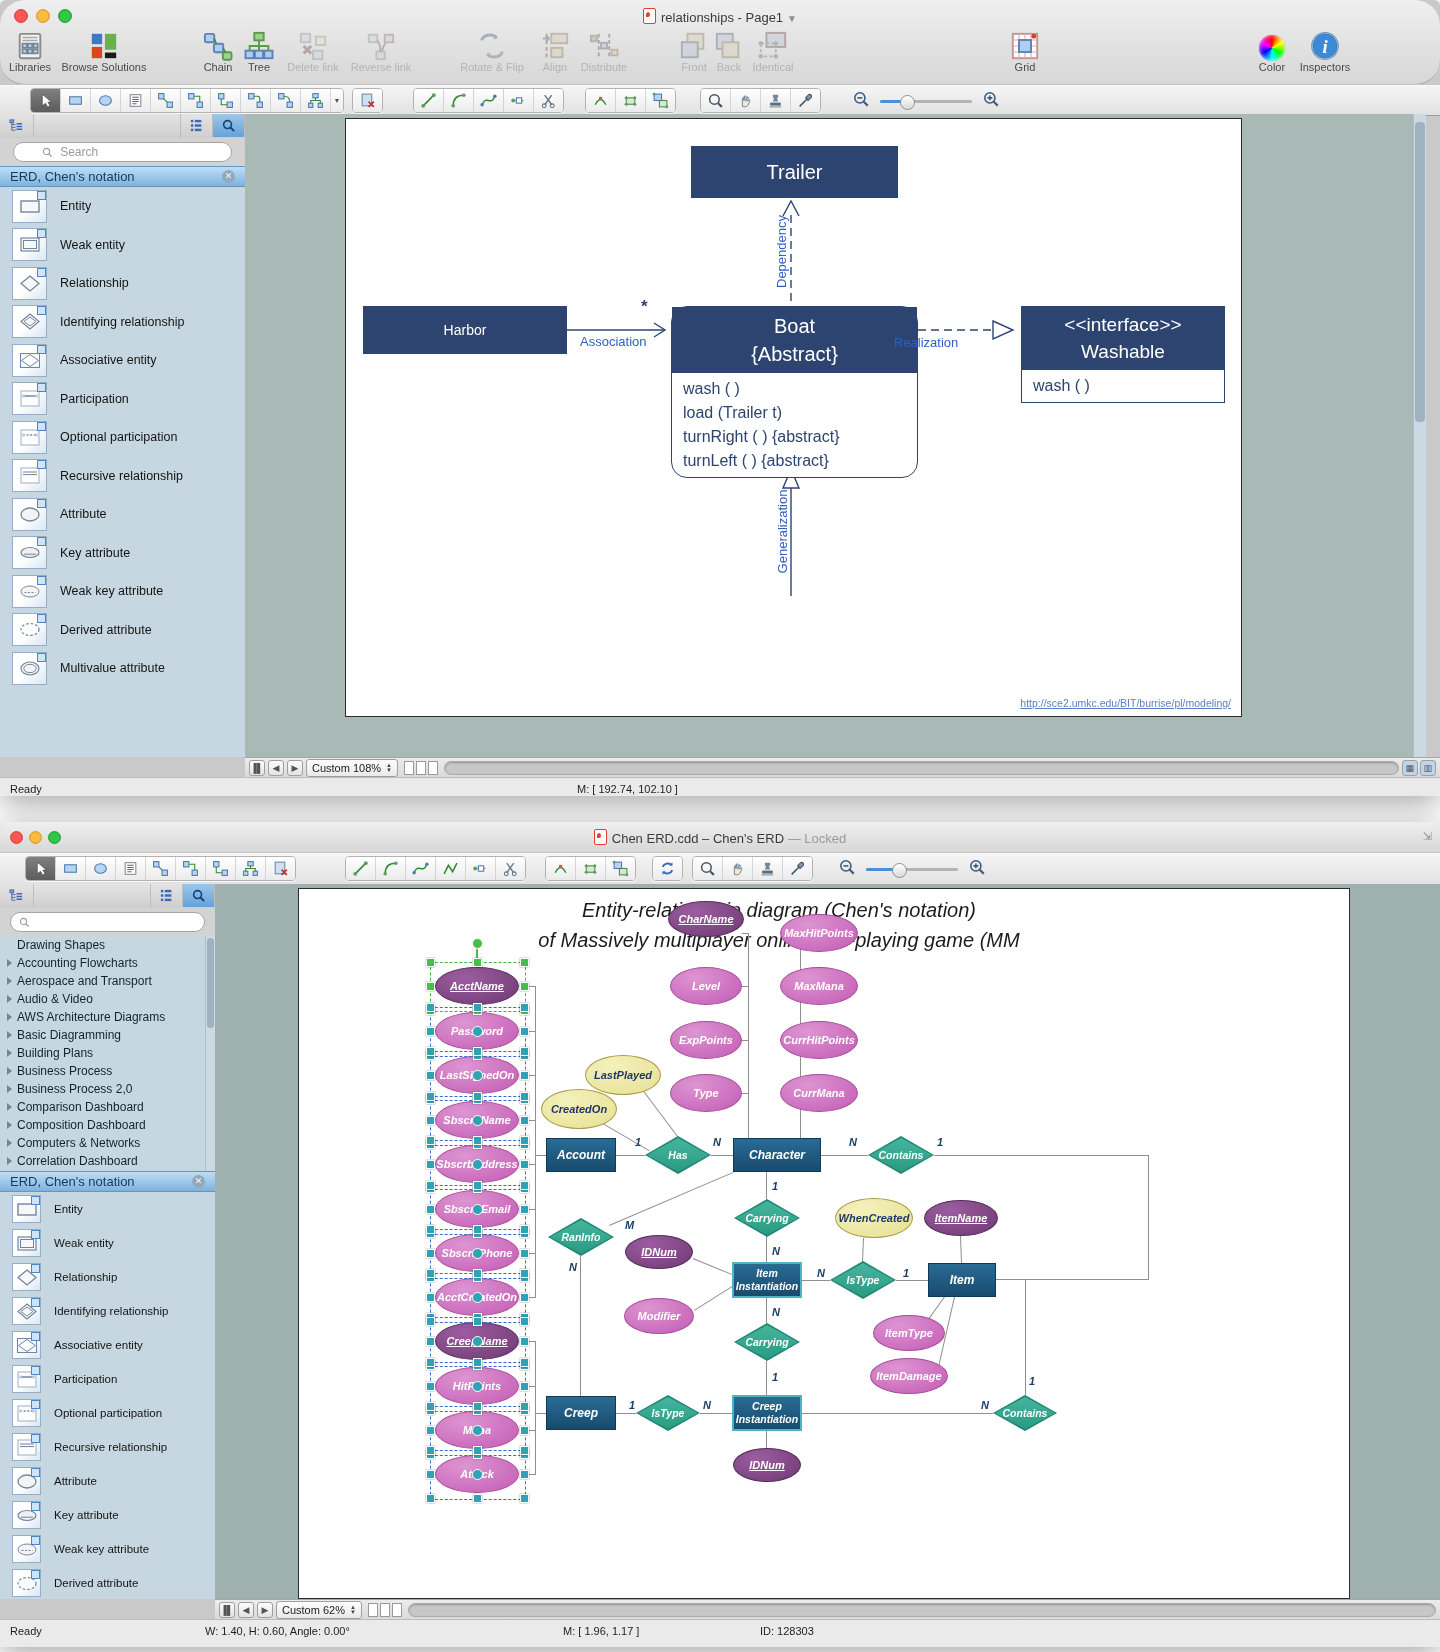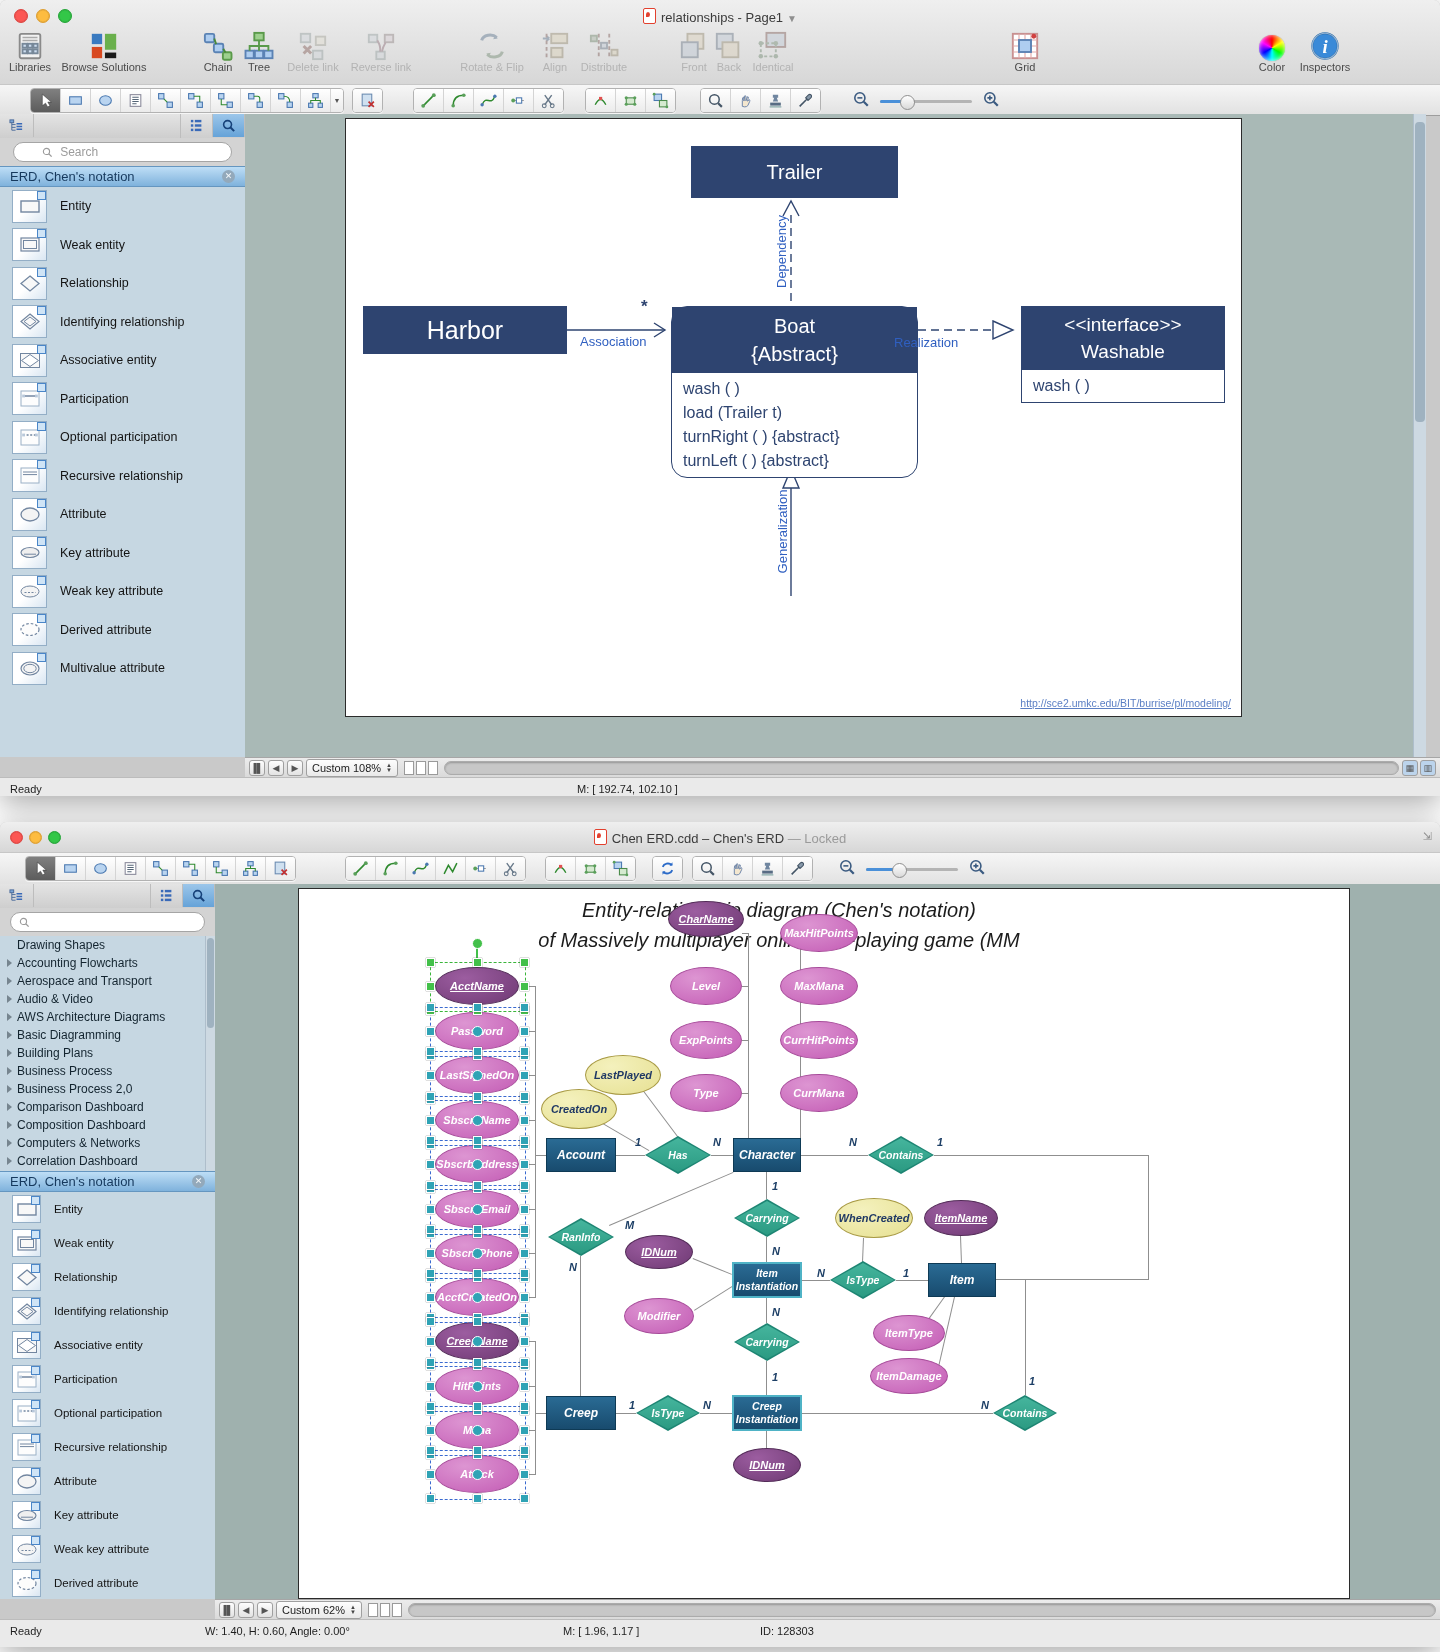--- a/index.html
+++ b/index.html
@@ -103,21 +103,21 @@
   .pageicons i{display:block;width:8px;height:12px;background:#fff;border:1px solid #9a9a9a;}
   .track{flex:1;height:12px;background:#c7c7c7;border-radius:7px;border:1px solid #ababab;box-shadow:inset 0 1px 2px rgba(0,0,0,.25);}
   .cornerics{display:flex;gap:2px;}
   .statusrow{position:absolute;background:#eaeaea;border-top:1px solid #bcbcbc;font-size:11px;color:#1e1e1e;}
   .statusrow span{position:absolute;top:5px;}
 </style>
 </head>
 <body>
 
 <div class="win" id="topwin" style="top:0;height:795px;">
-  <div class="titlebar" style="top:0;height:84px;">
+  <div class="titlebar" style="top:0;height:84px;border-radius:25px;">
     <div class="lights" style="left:14px;top:9px;">
       <div class="light l-red"></div>
       <div class="light l-yel"></div>
       <div class="light l-grn"></div>
     </div>
     <div class="wintitle" style="top:8px;">
       <span class="doc-ico"></span><span>relationships - Page1</span><span class="chev">▼</span>
     </div>
     <div id="tw-apptoolbar">
         <div class="appbtn" style="left: 8px; width: 44px;">
@@ -654,21 +654,21 @@
           <polyline points="308,204 319,211 308,218"></polyline>
           <line x1="572" y1="211" x2="647" y2="211" stroke-dasharray="8 5"></line>
           <polygon points="647,202 667,211 647,220" fill="#fff"></polygon>
           <polygon points="437,369 445,350 453,369" fill="#fff"></polygon>
           <line x1="445" y1="369" x2="445" y2="477"></line>
         </g>
       </svg>
       <div class="uml-box" style="left:345px;top:27px;width:207px;height:52px;">
           <span>Trailer</span>
         </div>
-      <div class="uml-box" style="left:17px;top:187px;width:204px;height:48px;font-size:25px;">
+      <div class="uml-box" style="left:17px;top:187px;width:204px;height:48px;font-size:14px;">
           <span>Harbor</span>
         </div>
       <div class="uml-class" style="left:325px;top:187px;width:247px;border-radius:16px;">
         <div class="uml-head" style="font-size:20px;">
             <div>Boat</div>
             <div>{Abstract}</div>
           </div>
         <div class="uml-body" id="boat-methods">
             <div>wash ( )</div>
             <div>load (Trailer t)</div>
@@ -1194,21 +1194,21 @@
         <div class="edge" style="left: 401px; top: 524px; width: 32px; transform: rotate(0rad);"></div>
         <div class="edge" style="left: 503px; top: 524px; width: 191px; transform: rotate(0rad);"></div>
         <div class="edge" style="left: 726px; top: 506px; width: 115px; transform: rotate(-1.5708rad);"></div>
         <div class="edge" style="left: 726px; top: 391px; width: 29px; transform: rotate(3.14159rad);"></div>
         <div class="edge" style="left: 468px; top: 541px; width: 18px; transform: rotate(1.5708rad);"></div>
         <div class="edge" style="left: 646px; top: 408px; width: 34.4093px; transform: rotate(2.19105rad);"></div>
         <div class="edge" style="left: 656px; top: 408px; width: 71.8053px; transform: rotate(1.79551rad);"></div>
         <div class="nd ent" style="left: 247px; top: 249px; width: 70px; height: 34px;">
           <span>Account</span>
         </div>
-        <div class="nd ent" style="left: 434px; top: 249px; width: 68px; height: 34px;">
+        <div class="nd ent" style="left: 434px; top: 249px; width: 88px; height: 34px;">
           <span>Character</span>
         </div>
         <div class="nd ent2" style="left: 433px; top: 373px; width: 70px; height: 36px;"><span>Item
 Instantiation</span></div>
         <div class="nd ent" style="left: 629px; top: 374px; width: 68px; height: 34px;">
           <span>Item</span>
         </div>
         <div class="nd ent" style="left: 247px; top: 507px; width: 70px; height: 34px;">
           <span>Creep</span>
         </div>

